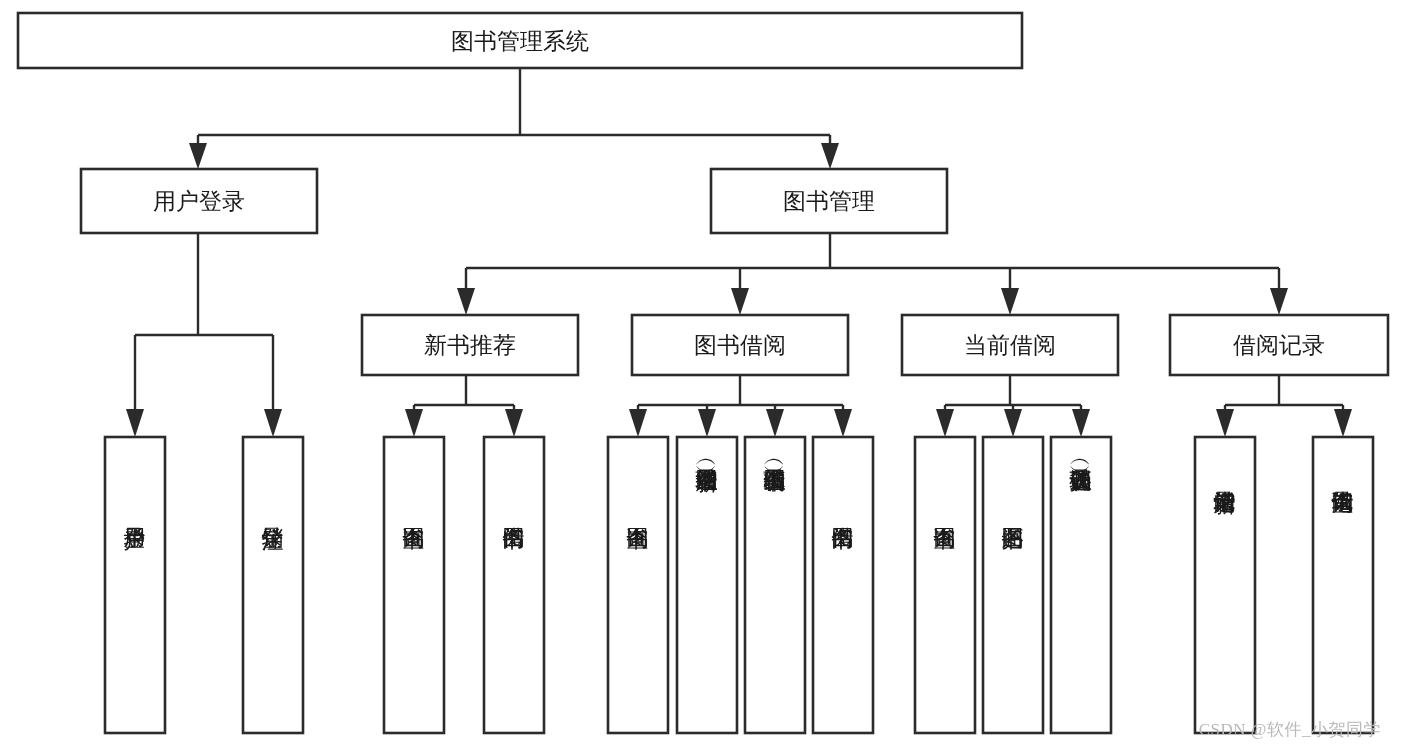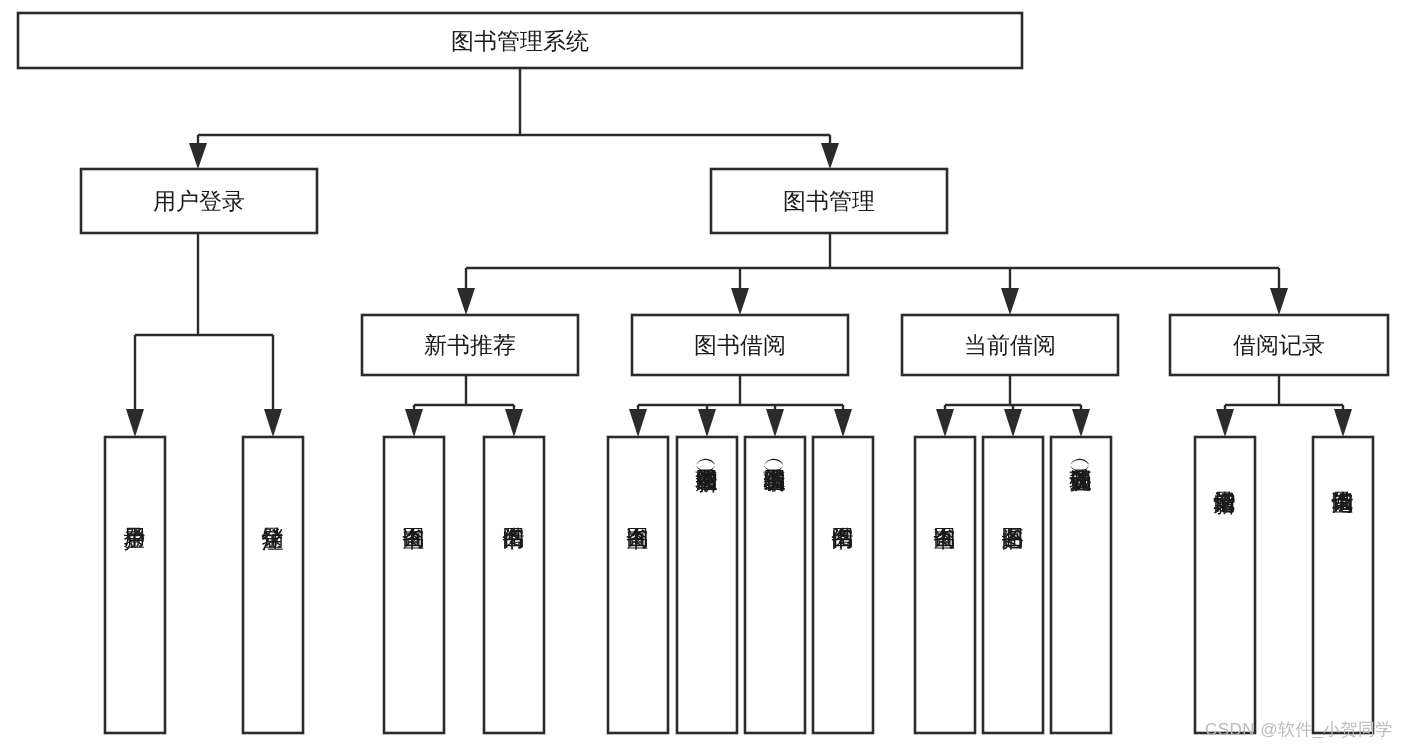--- a/index.html
+++ b/index.html
@@ -45,25 +45,25 @@
     stroke: #2b2b2b;
     stroke-width: 2.4;
     fill: none;
   }
   .arrow-head {
     fill: #2b2b2b;
     stroke: none;
   }
   .watermark {
     position: absolute;
-    right: 12px;
+    right: 24px;
     bottom: 6px;
     font-size: 17px;
     color: #b9b9b9;
-    font-family: Liberation Sans, sans-serif;
+    font-family: Liberation Serif, serif;
     white-space: nowrap;
     letter-spacing: 0.5px;
     user-select: none;
   }
 </style>
 </head>
 <body>
 
 <svg id="diagram" viewBox="0 0 1405 747">
 

